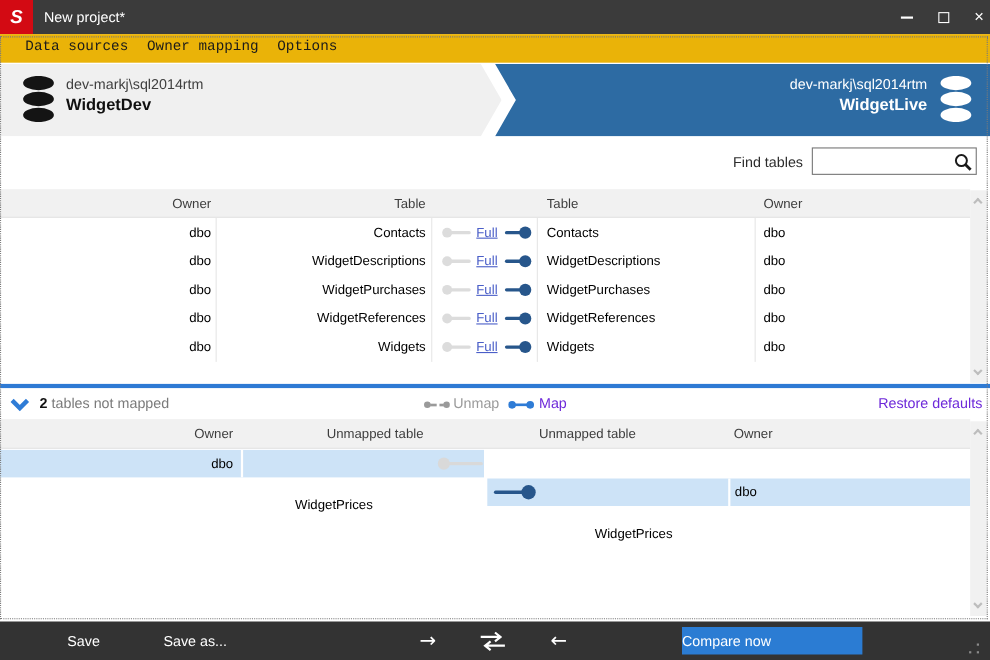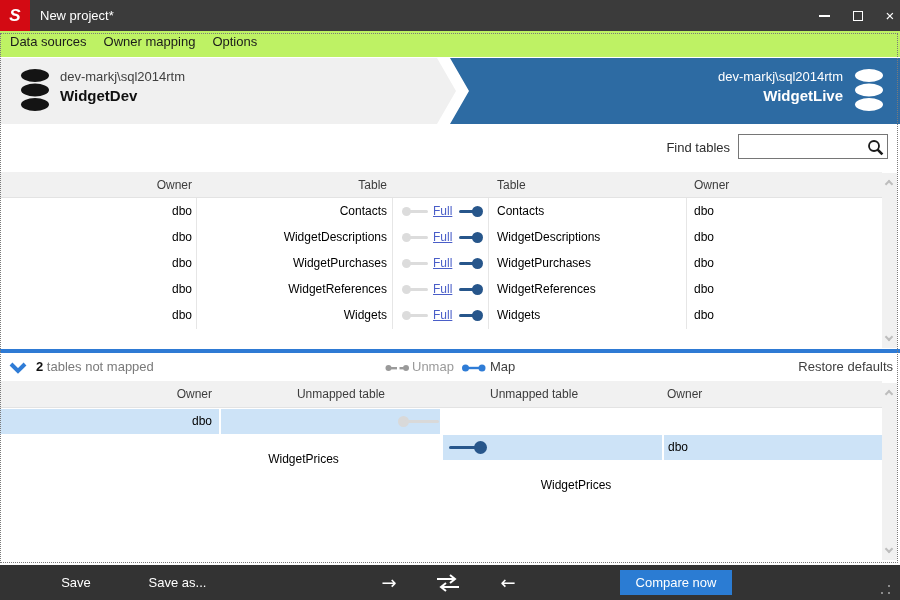--- a/index.html
+++ b/index.html
@@ -11,21 +11,21 @@
   .titlebar { position:absolute; left:0; top:0; width:900px; height:31px; background:#3b3b3b; }
   .app-icon { position:absolute; left:0; top:0; width:30px; height:31px; background:#d30a13; color:#fff;
               display:flex; align-items:center; justify-content:center; font-weight:bold; font-style:italic; font-size:17px; }
   .win-title { position:absolute; left:40px; top:0; height:31px; line-height:31px; color:#fff; font-size:13px; }
   .win-btn { position:absolute; top:0; width:32px; height:31px; display:flex; align-items:center; justify-content:center; color:#fff; }
   .glyph-min { width:11px; height:2px; background:#fff; }
   .glyph-max { width:10px; height:10px; border:1.5px solid #fff; }
   .glyph-close { font-size:15px; line-height:1; }
 
   
-  .tabbar { position:absolute; left:0; top:31px; width:900px; height:26px; background:#bef264; display:flex; gap:11px; padding-left:7px; }
+  .tabbar { position:absolute; left:0; top:31px; width:900px; height:26px; background:#eab308; display:flex; gap:11px; padding-left:20px;font-family:Liberation Mono, monospace; }
   .tab { font-size:13px; color:#1b1b1b; line-height:22px; padding:0 3px; border-bottom:3px solid transparent; }
   .tab.active { border-bottom-color:#5b7edc; }
 
   .focus-rect { position:absolute; left:0; top:33px; width:898px; height:530px; border:1px dotted #7a7a7a; pointer-events:none; z-index:50; }
 
   
   .panels { position:absolute; left:0; top:58px; width:900px; height:66px; background:#fff; }
   .panel-left { position:absolute; left:0; top:0; width:460px; height:66px; background:#f0f0f0;
                 clip-path:polygon(0 0, 437px 0, 456px 50%, 437px 100%, 0 100%); }
   .panel-right { position:absolute; left:450px; top:0; width:450px; height:66px; background:#2d6ba3;
@@ -75,31 +75,31 @@
   .chv.up { transform:rotate(45deg); }
   .chv.down { transform:rotate(-135deg); }
 
   
   .splitter { position:absolute; left:0; top:349px; width:900px; height:4px; background:#2e7ad4; }
   .secbar { position:absolute; left:0; top:353px; width:900px; height:28px; background:#fff; }
   .sec-count { position:absolute; left:36px; top:0; line-height:28px; font-size:13px; color:#7a7a7a; }
   .sec-count b { color:#111; }
   .sec-link { position:absolute; top:0; line-height:28px; font-size:13px; }
   .gray-link { color:#9a9a9a; }
-  .blue-link { color:#404040; cursor:pointer; }
+  .blue-link { color:#6d28d9; cursor:pointer; }
 
   .hl-row { position:absolute; background:#cde3f7; height:25px; }
   .wsep { position:absolute; width:2px; background:#fff; }
 
   
   .toolbar { position:absolute; left:0; top:565px; width:900px; height:35px; background:#333; }
   .tb-item { position:absolute; top:0; height:35px; line-height:35px; color:#fff; font-size:13px; text-align:center; cursor:default; }
   .tb-arrow { font-size:18px; font-family:"DejaVu Sans",sans-serif; }
-  .compare-btn { position:absolute; left:620px; top:5px; width:112px; height:25px; background:#2b7cd3; color:#fff;
-                 font-size:13px; text-align:center; line-height:25px; }
+  .compare-btn { position:absolute; left:620px; top:5px; width:164px; height:25px; background:#2b7cd3; color:#fff;
+                 font-size:13px; line-height:25px; }
   .grip { position:absolute; right:10px; bottom:6px; width:9px; height:9px; }
   .grip i { position:absolute; width:2px; height:2px; background:#8b8b8b; }
 </style>
 </head>
 <body>
 
 <div class="titlebar">
   <div class="app-icon">
       <span>S</span>
     </div>

